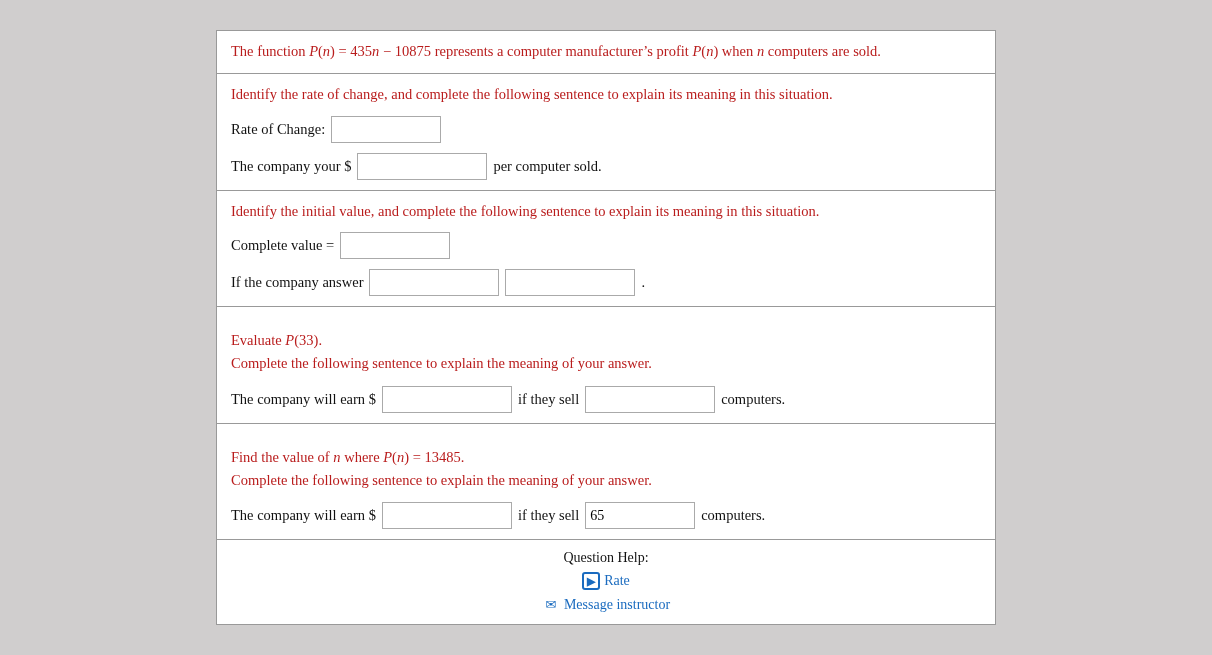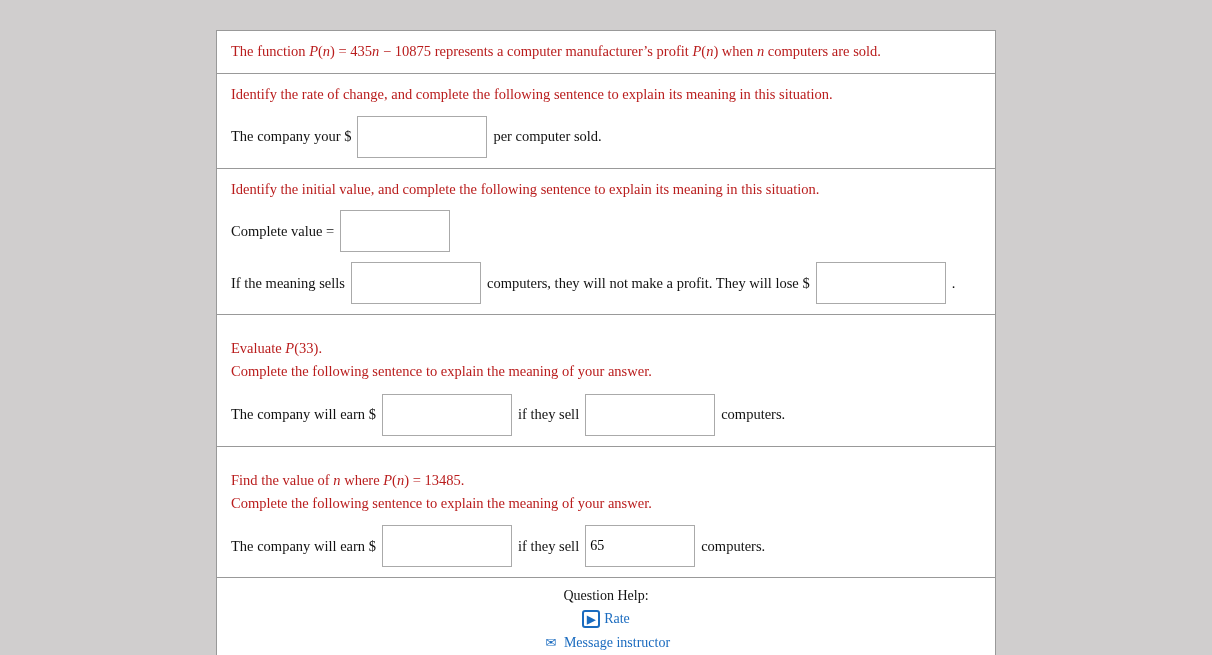--- a/index.html
+++ b/index.html
@@ -52,21 +52,21 @@
       align-items: center;
       margin-top: 10px;
       flex-wrap: wrap;
       gap: 6px;
       font-size: 14.5px;
       color: #111;
     }
 
     .text-input {
       border: 1px solid #aaa;
-      height: 42px;
+      height: 27px;
       font-size: 14px;
       padding: 0 4px;
       outline: none;
       font-family: 'Times New Roman', Times, serif;
     }
 
     .input-sm { width: 110px; }
     .input-md { width: 130px; }
 
     .question-help {
@@ -126,36 +126,39 @@
 
     <div class="section">
       <p class="section-text">
         The function <em>P</em>(<em>n</em>) = 435<em>n</em> − 10875 represents a computer manufacturer’s profit <em>P</em>(<em>n</em>) when <em>n</em> computers are sold.
       </p>
     </div>
 
     <div class="section">
       <p class="section-text">Identify the rate of change, and complete the following sentence to explain its meaning in this situation.</p>
       <div class="input-row">
+        <span>Rate of Change:</span>
+        <input type="text" class="text-input input-sm" style="">
+      </div>
+      <div class="input-row">
         <span>The company your $</span>
         <input type="text" class="text-input input-md" style="">
         <span>per computer sold.</span>
       </div>
     </div>
 
     <div class="section">
       <p class="section-text">Identify the initial value, and complete the following sentence to explain its meaning in this situation.</p>
       <div class="input-row">
         <span>Complete value =</span>
         <input type="text" class="text-input input-sm" style="">
       </div>
       <div class="input-row">
-        <span>If the meaning sells</span>
-        <input type="text" class="text-input input-md" style="">
-        <span>computers, they will not make a profit. They will lose $</span>
+        <span>If the company answer</span>
+        <input type="text" class="text-input input-md" style="">
         <input type="text" class="text-input input-md" style="">
         <span>.</span>
       </div>
     </div>
 
     <div class="section">
       <p class="section-text multi-line">
         <span>Evaluate <em>P</em>(33).</span><br>
         <span>Complete the following sentence to explain the meaning of your answer.</span>
       </p>

